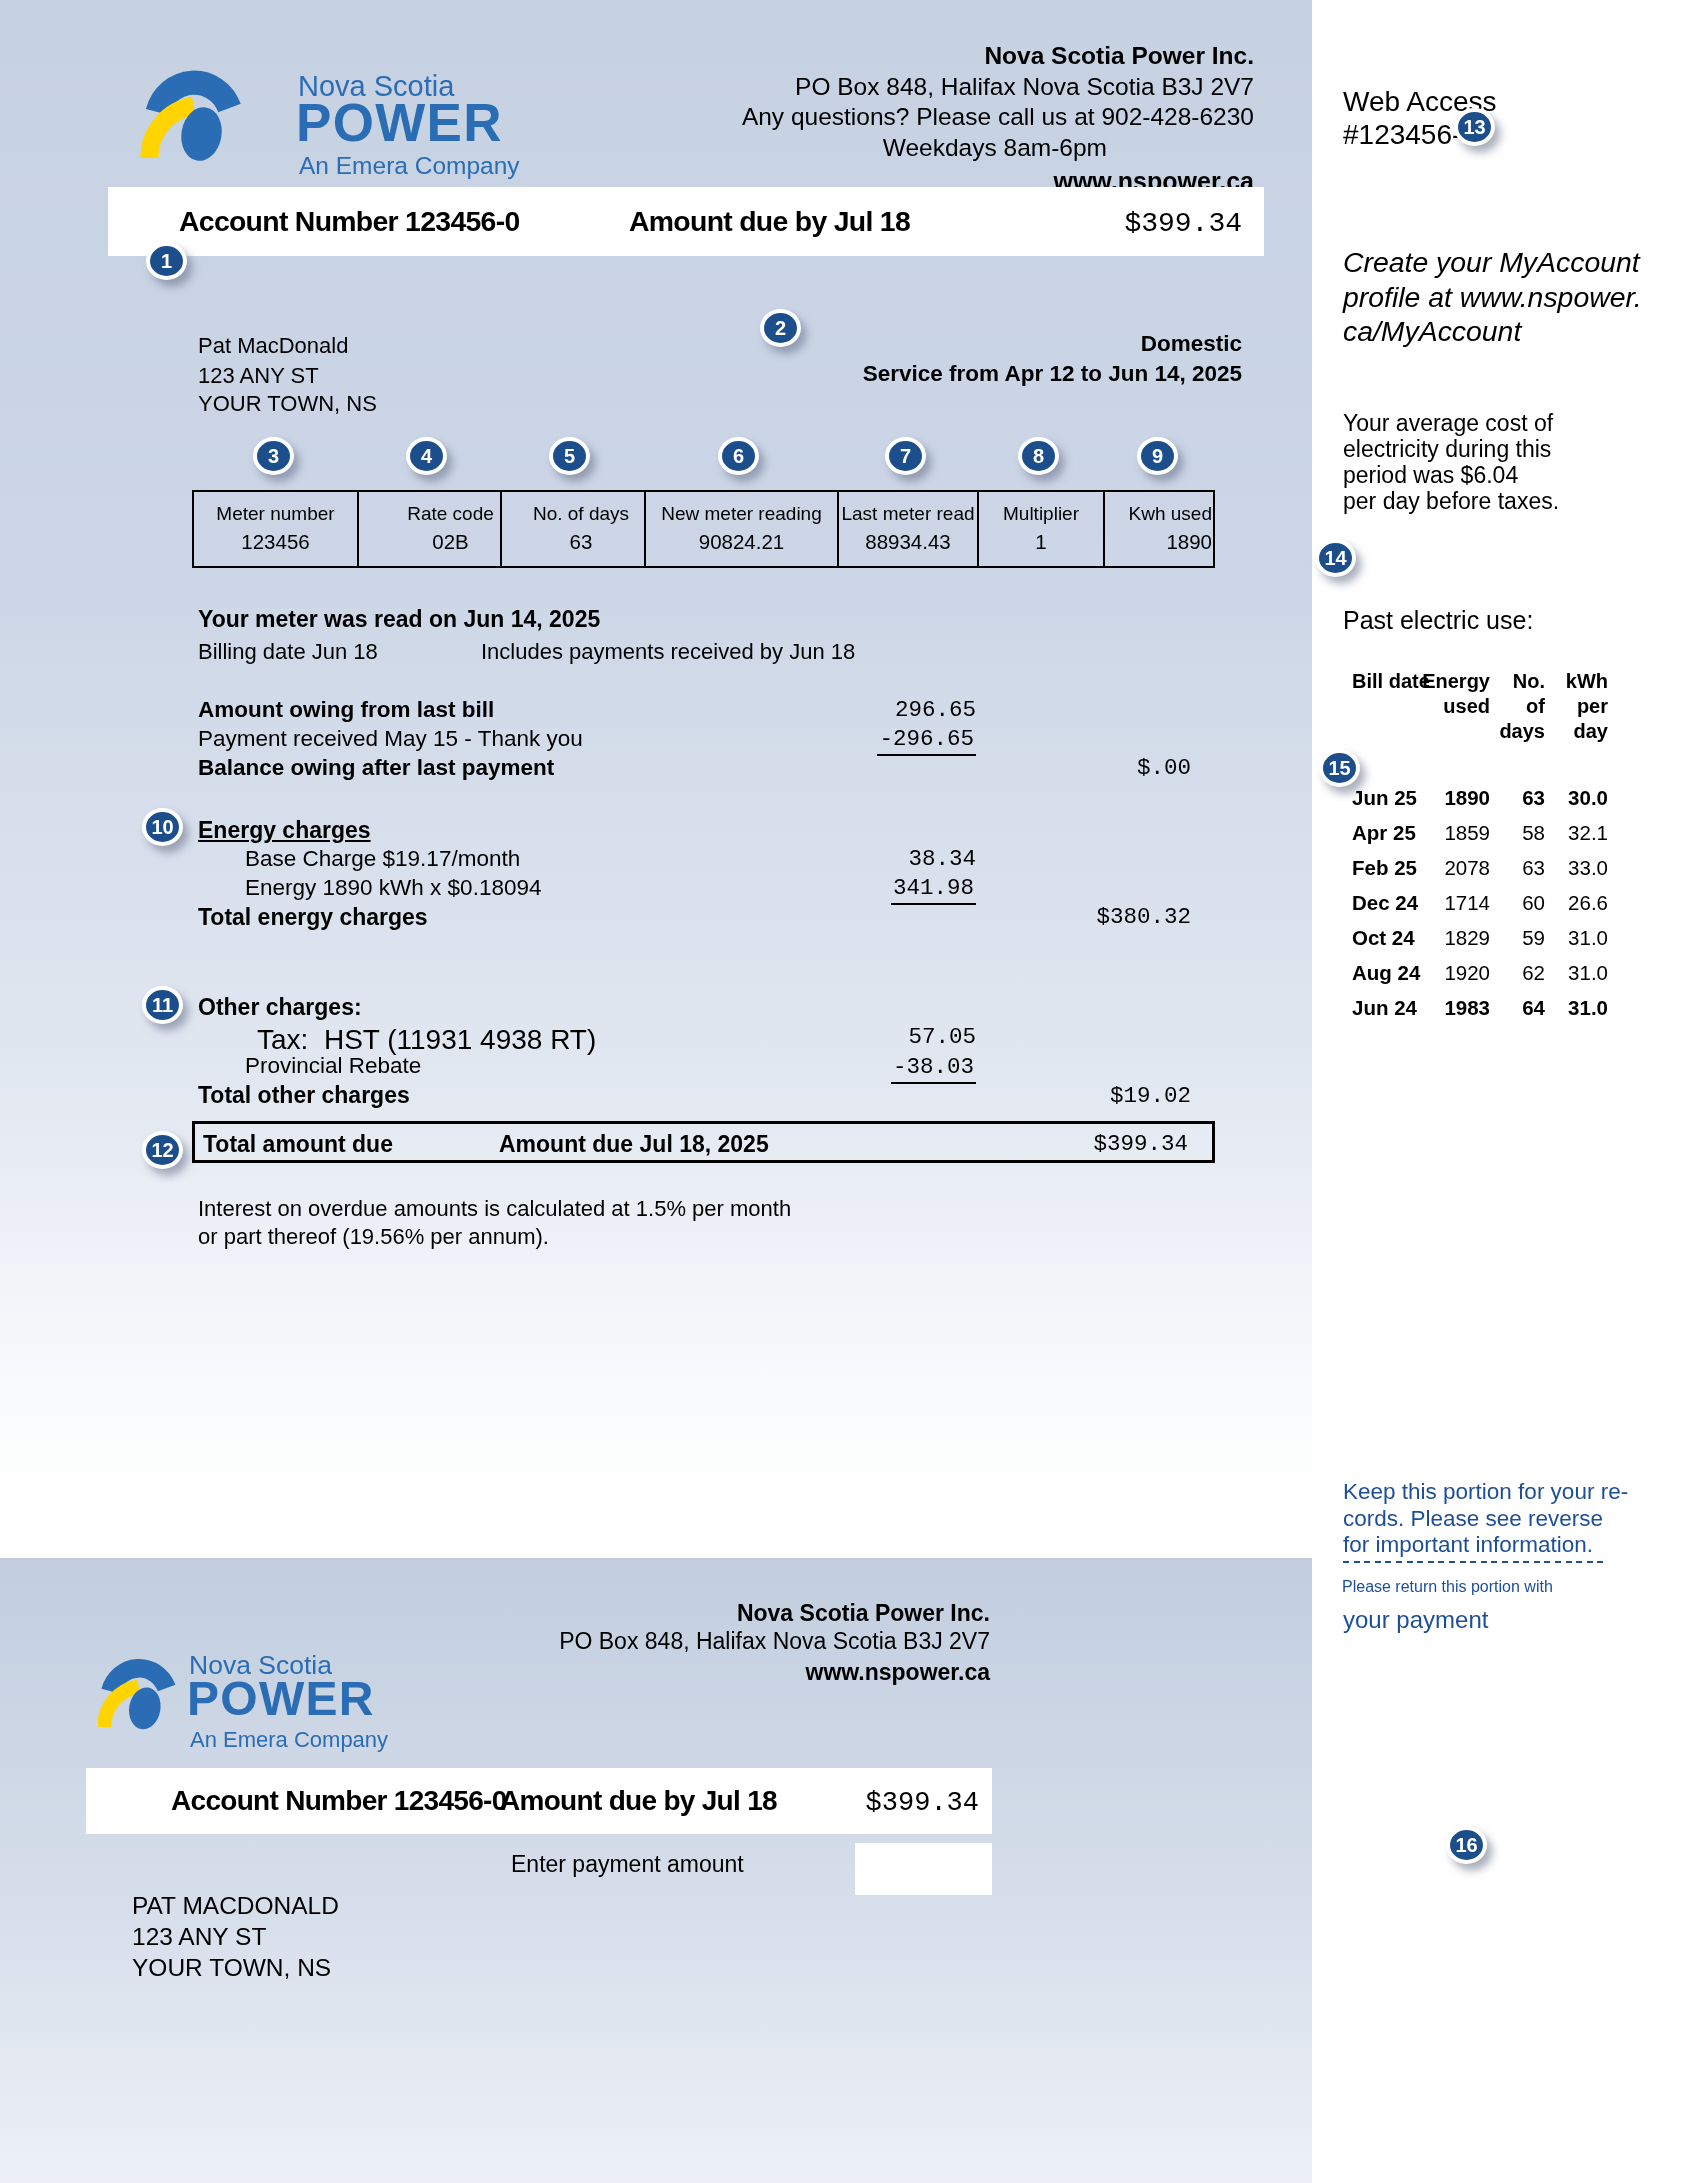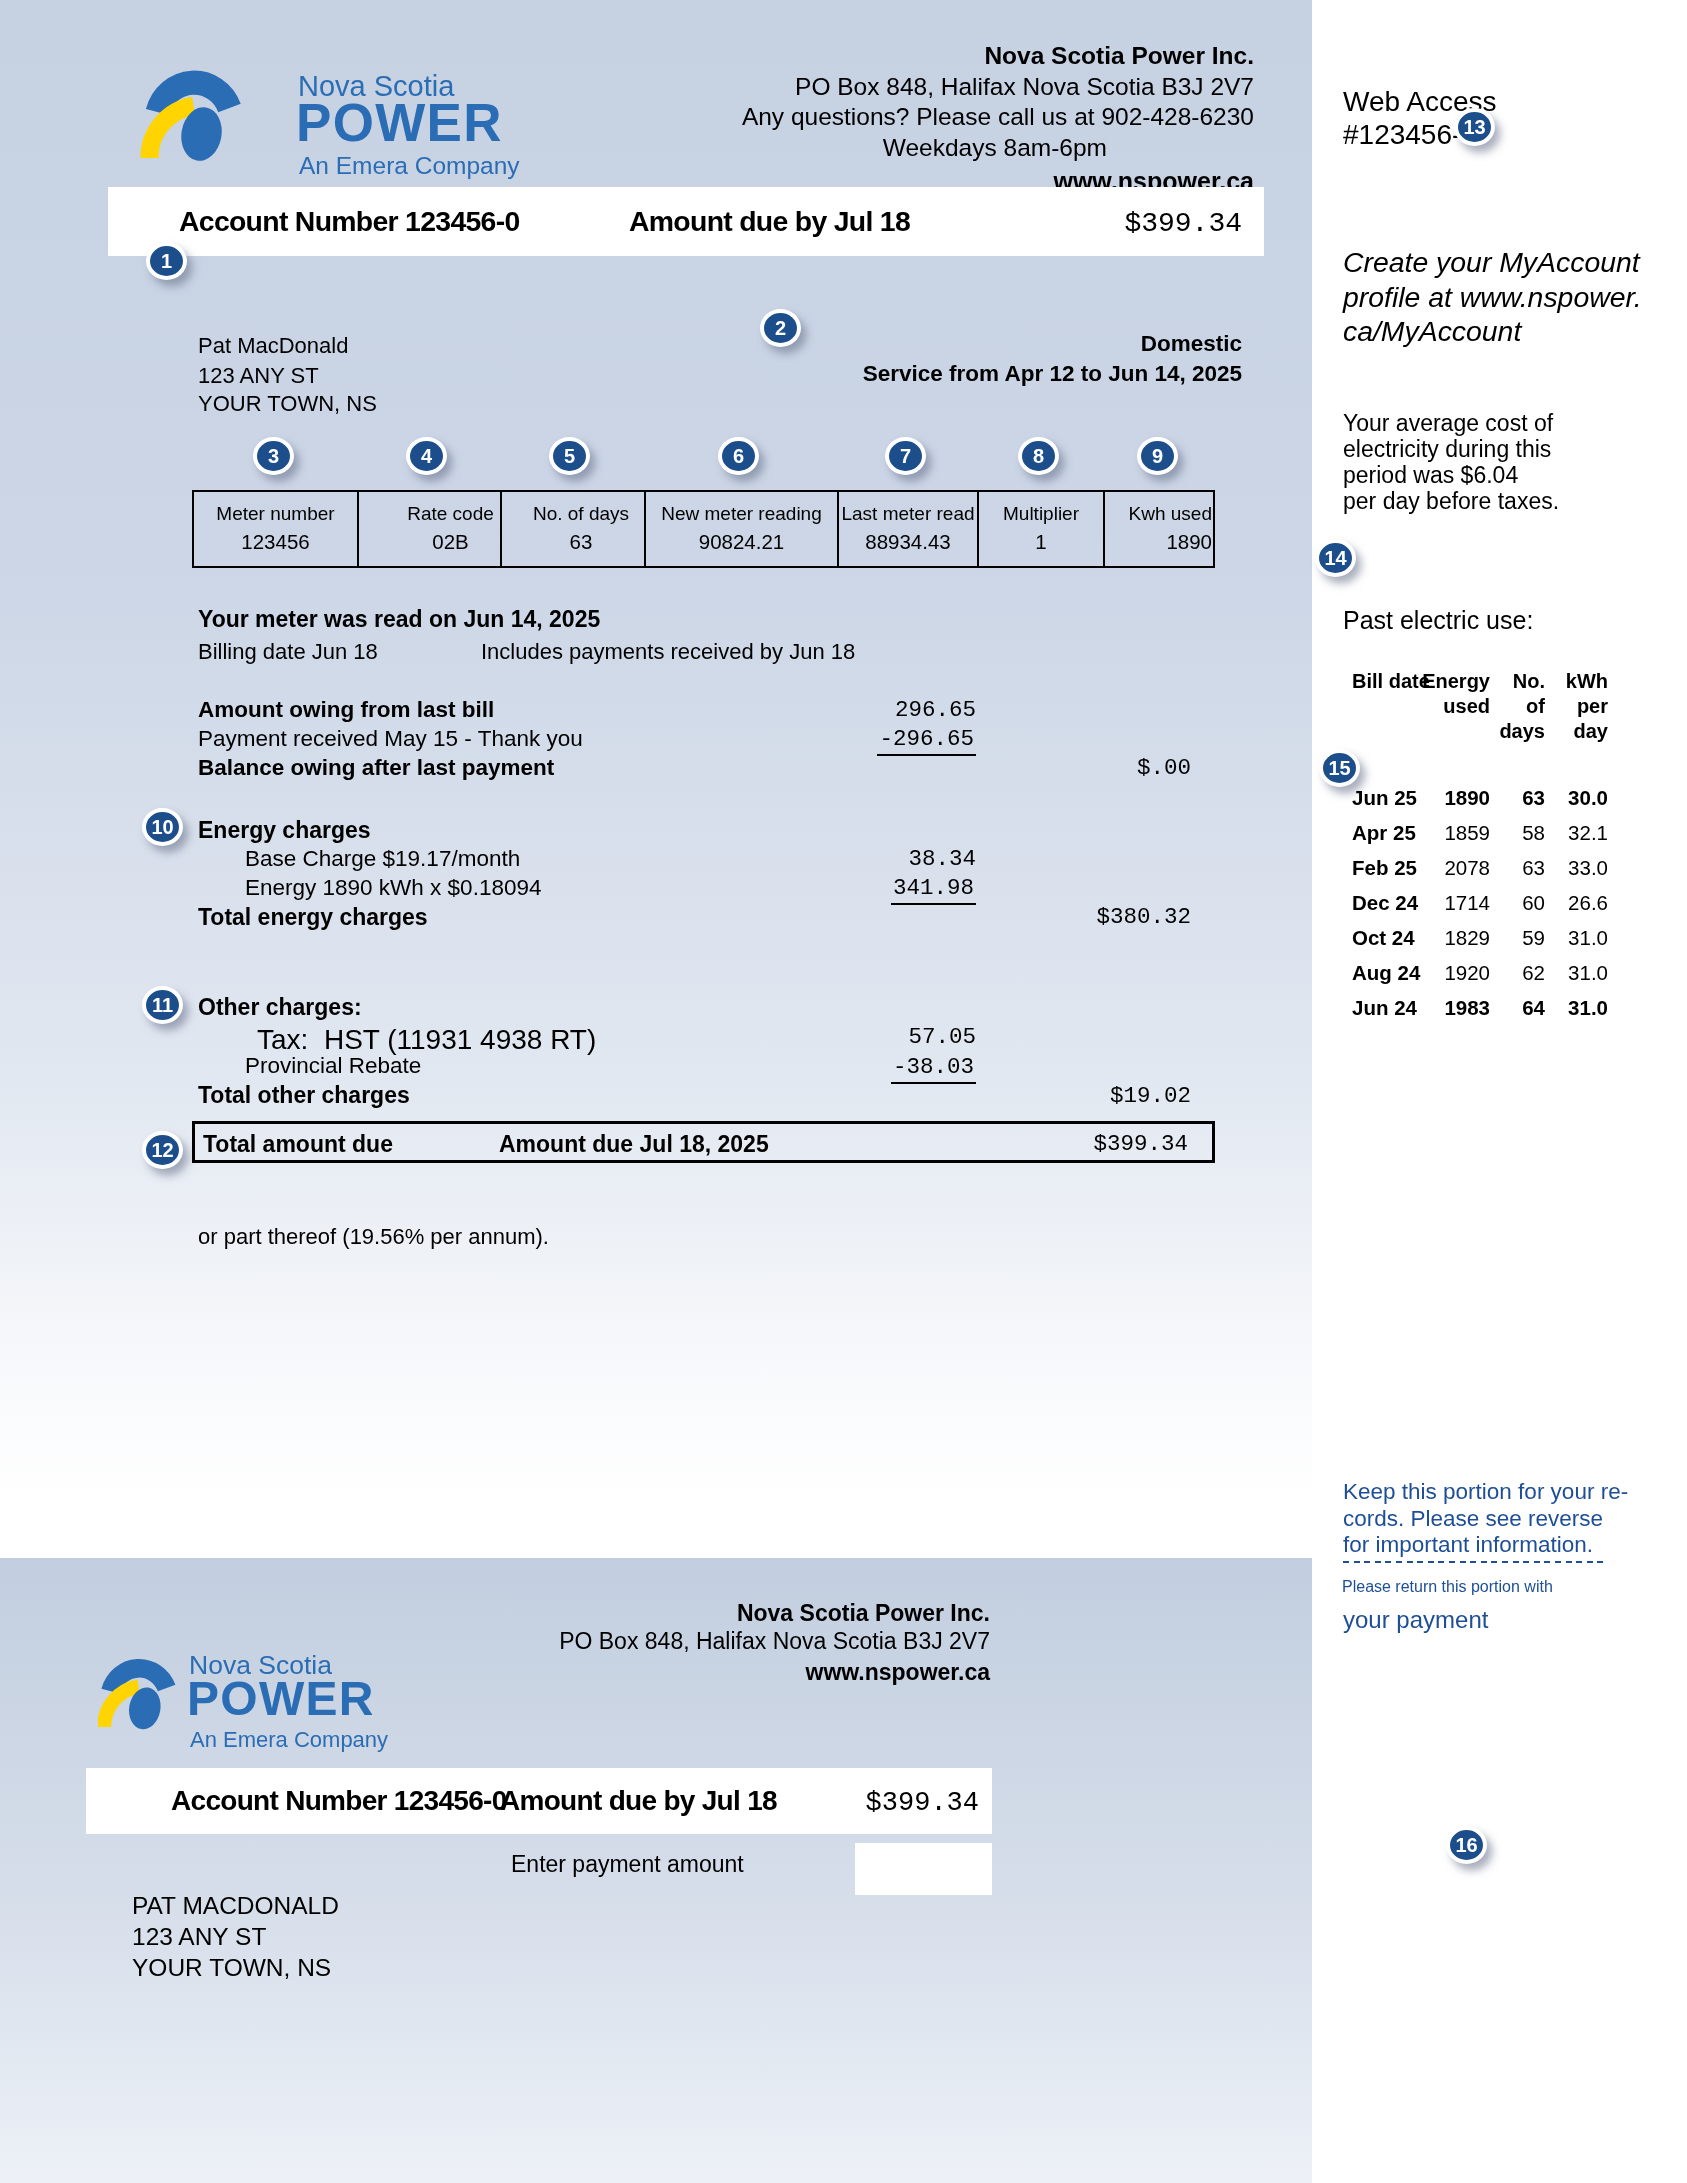--- a/index.html
+++ b/index.html
@@ -135,21 +135,21 @@
   <div class="t b" style="left:198px;top:697px;font-size:22.5px;">Amount owing from last bill</div>
   <div class="t mono" style="right:711px;top:698px;font-size:22.5px;">296.65</div>
   <div class="t" style="left:198px;top:726px;font-size:22.5px;">Payment received May 15 - Thank you</div>
   <div class="t mono ul" style="right:711px;top:727px;font-size:22.5px;">-296.65</div>
   <div class="t b" style="left:198px;top:755px;font-size:22.5px;">Balance owing after last payment</div>
   <div class="t mono" style="right:496px;top:756px;font-size:22.5px;">$.00</div>
 
   <div class="callout" style="left:142px;top:808px;">
     <span>10</span>
     </div>
-  <div class="t b" style="left:198px;top:817px;font-size:23px;">Energy charges</div>
+  <div class="t b" style="left:198px;top:817px;font-size:23px;text-decoration:underline;">Energy charges</div>
   <div class="t" style="left:245px;top:846px;font-size:22.5px;">Base Charge $19.17/month</div>
   <div class="t mono" style="right:711px;top:847px;font-size:22.5px;">38.34</div>
   <div class="t" style="left:245px;top:875px;font-size:22.5px;">Energy 1890 kWh x $0.18094</div>
   <div class="t mono ul" style="right:711px;top:876px;font-size:22.5px;">341.98</div>
   <div class="t b" style="left:198px;top:904px;font-size:23px;">Total energy charges</div>
   <div class="t mono" style="right:496px;top:905px;font-size:22.5px;">$380.32</div>
 
   <div class="callout" style="left:142px;top:986px;">
     <span>11</span>
     </div>
@@ -163,20 +163,21 @@
 
   <div class="callout" style="left:142px;top:1131px;">
     <span>12</span>
     </div>
   <div class="totalbox" style="left:192px;top:1121px;width:1023px;height:42px;">
     <div class="t b" style="left:8px;top:7.3px;font-size:23px;">Total amount due</div>
     <div class="t b" style="left:304px;top:7.3px;font-size:23px;">Amount due Jul 18, 2025</div>
     <div class="t mono" style="right:24px;top:8px;font-size:22.5px;">$399.34</div>
   </div>
 
+  <div class="t" style="left:198px;top:1196px;font-size:22px;">Interest on overdue amounts is calculated at 1.5% per month</div>
   <div class="t" style="left:198px;top:1224px;font-size:22px;">or part thereof (19.56% per annum).</div>
 
   <div class="t" style="left:1343px;top:86px;font-size:28px;">Web Access</div>
   <div class="t" style="left:1343px;top:119px;font-size:28px;">#123456-0</div>
   <div class="callout" style="left:1454px;top:108px;">
     <span>13</span>
     </div>
 
   <div class="t it" style="left:1343px;top:246px;font-size:28.4px;">Create your MyAccount</div>
   <div class="t it" style="left:1343px;top:281px;font-size:28.4px;">profile at www.nspower.</div>

